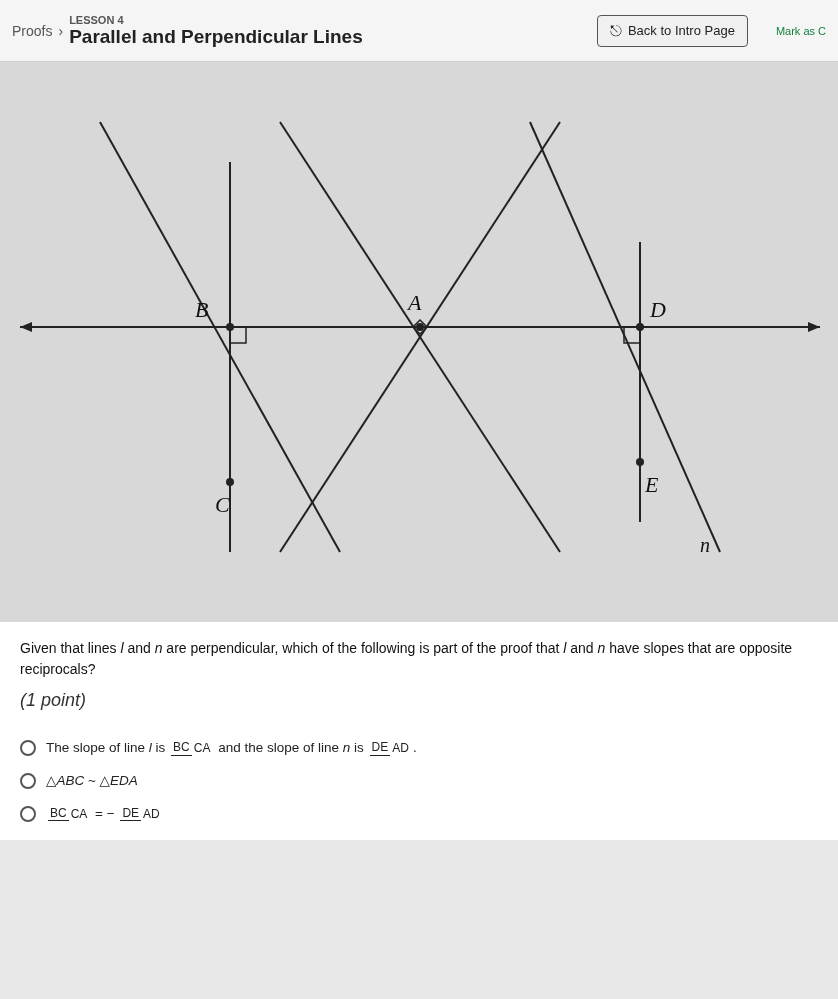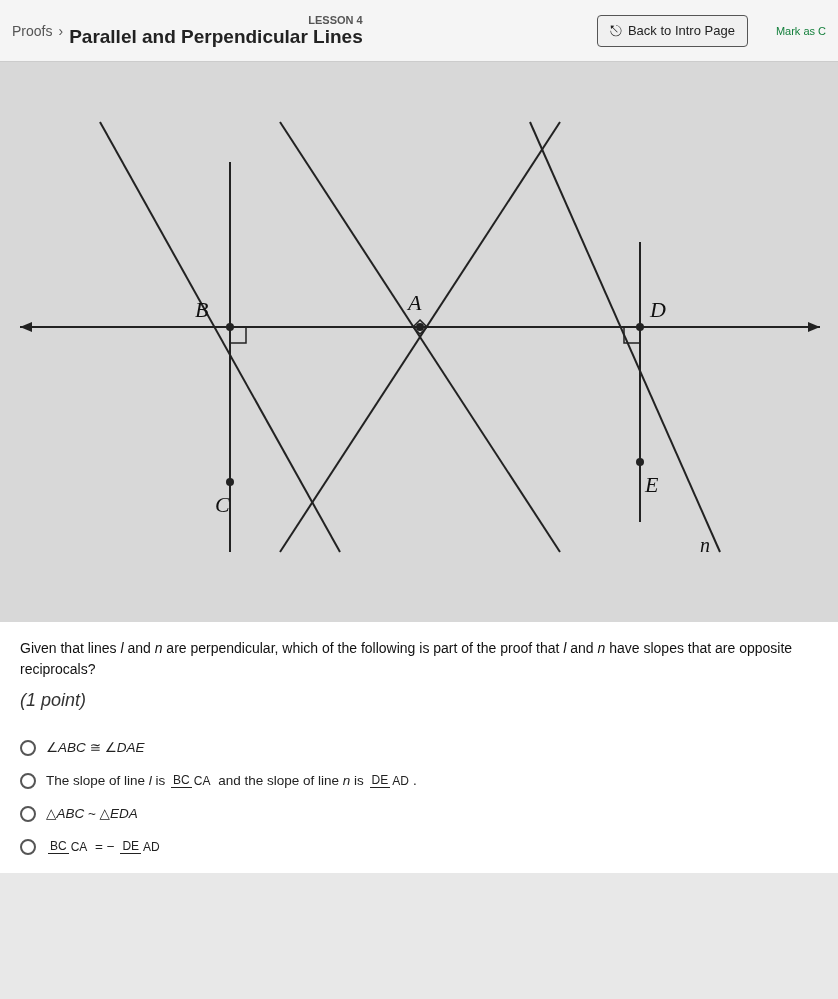--- a/index.html
+++ b/index.html
@@ -37,21 +37,20 @@
     }
     .breadcrumb-lesson {
       display: flex;
       flex-direction: column;
     }
     .lesson-number {
       font-size: 11px;
       color: #555;
       font-weight: bold;
       text-transform: uppercase;
-      text-align: right;
     }
     .lesson-title {
       font-size: 19px;
       color: #222;
       font-weight: 600;
     }
     .back-to-intro-btn {
       display: flex;
       align-items: center;
       gap: 6px;
@@ -230,26 +229,20 @@
 <div class="content-area">
 
   <p class="question-text">
     Given that lines <em class="var">l</em> and <em class="var">n</em> are perpendicular, which of the following is part of the proof that <em class="var">l</em> and <em class="var">n</em> have slopes that are opposite reciprocals?
   </p>
 
   <p class="point-text">(1 point)</p>
 
   <div class="answer-options">
 
-    <div class="option">
-      <div class="option-radio"></div>
-      <span class="option-label">
-        ∠<em class="var">ABC</em> ≅ ∠<em class="var">DAE</em>
-      </span>
-    </div>
 
     <div class="option">
       <div class="option-radio"></div>
       <span class="option-label">
         The slope of line <em class="var">l</em> is
         <span class="math-frac">
           <span class="num">BC</span>
           <span class="den">CA</span>
         </span>
         and the slope of line <em class="var">n</em> is

